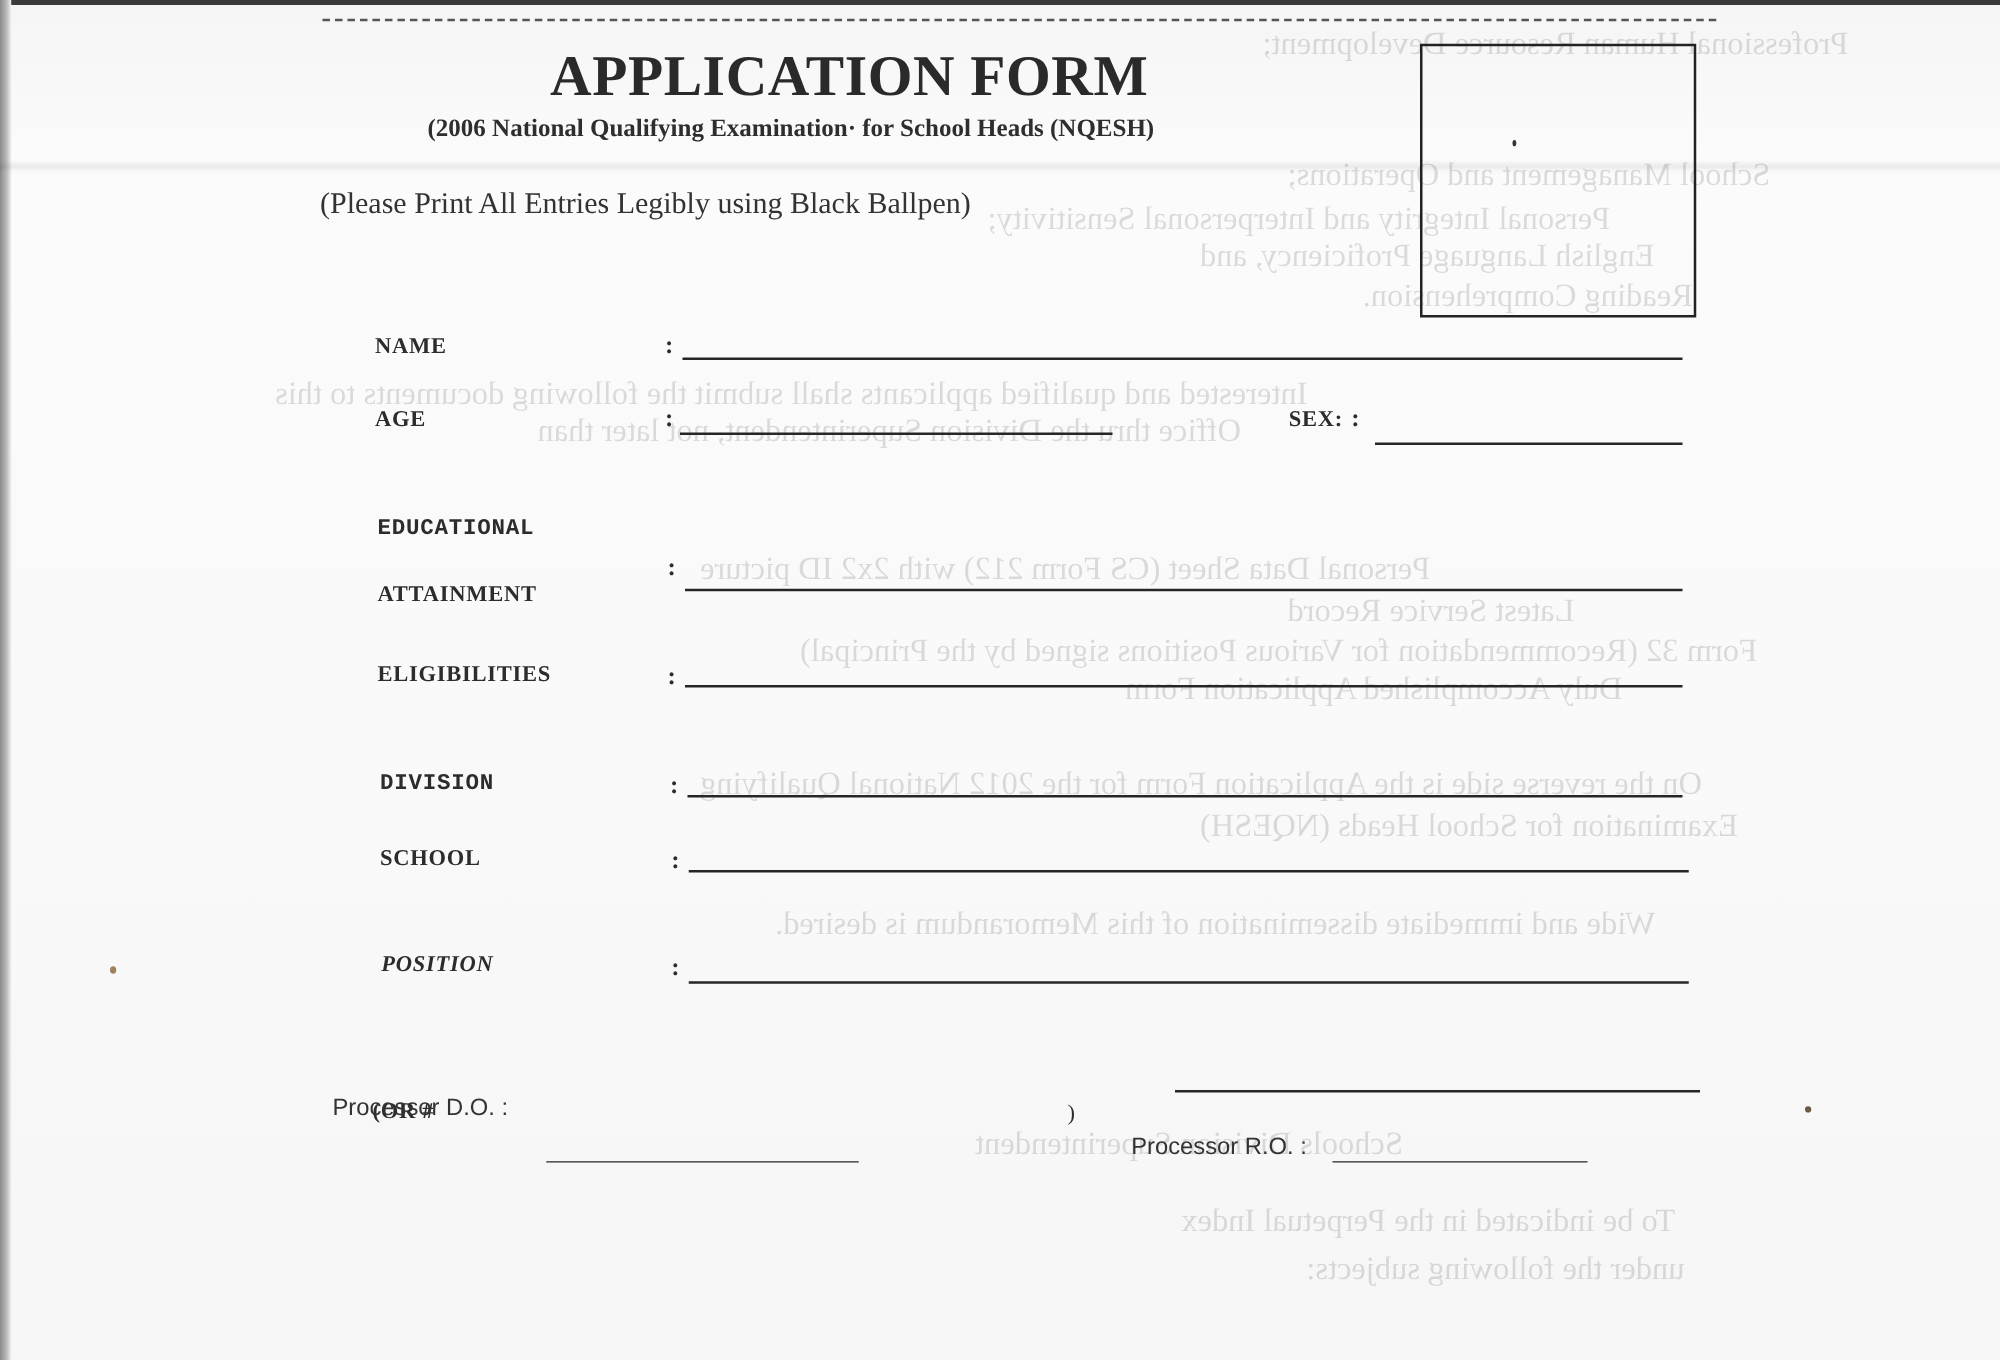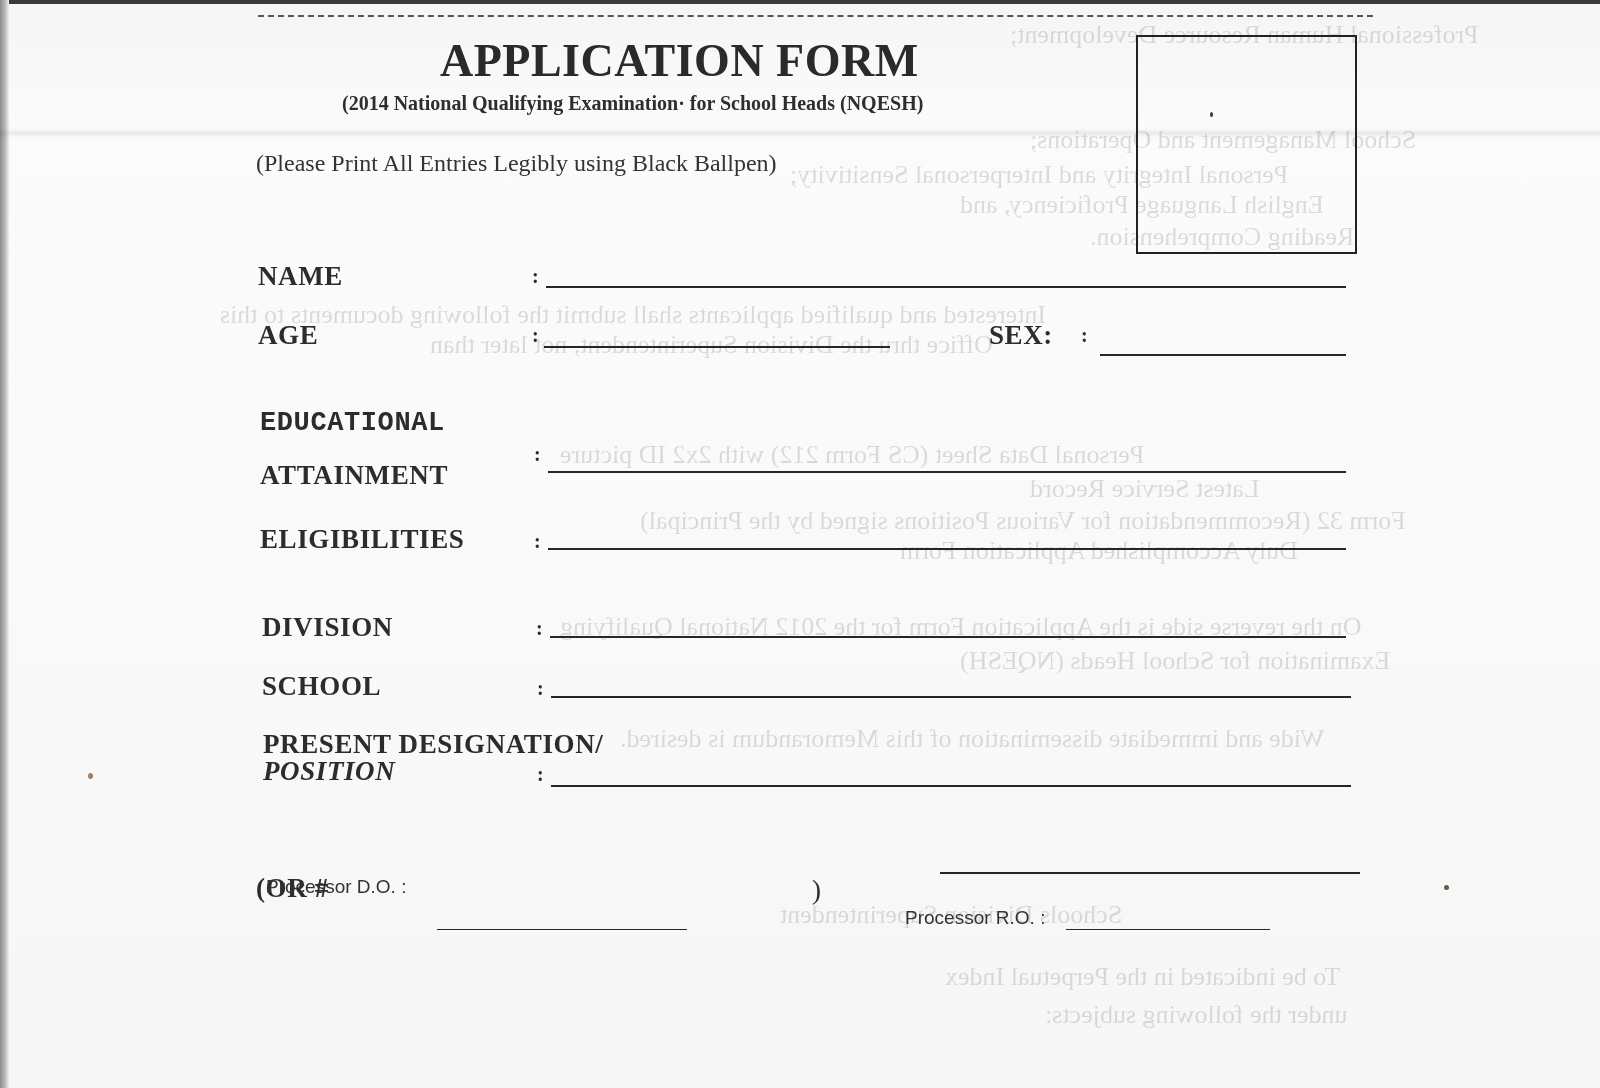--- a/index.html
+++ b/index.html
@@ -48,21 +48,21 @@
     .instruction {
       position: absolute; left: 256px; top: 150px;
       font-family: "Liberation Serif", serif; font-size: 24px; color: #333;
     }
     .photo-box {
       position: absolute; left: 1136px; top: 35px; width: 217px; height: 215px;
       border: 2px solid #222;
     }
     .label {
       position: absolute; font-family: "Liberation Serif", serif; font-weight: bold;
-      font-size: 27px; color: #2c2c2c; letter-spacing: 0.6px; line-height: 27px;
+      font-size: 18px; color: #2c2c2c; letter-spacing: 0.6px; line-height: 27px; margin-left: 42px;
     }
     .colon {
       position: absolute; font-family: "Liberation Serif", serif; font-weight: bold;
       font-size: 20px; color: #2c2c2c;
     }
     .line {
       position: absolute; height: 0; border-top: 2px solid #262626;
     }
     .small-label {
       position: absolute; font-family: "Liberation Sans", sans-serif; font-size: 19px; color: #333;
@@ -90,21 +90,21 @@
   <div class="bleed" style="left:640px; top:506px;">Form 32 (Recommendation for Various Positions signed by the Principal)</div>
   <div class="bleed" style="left:900px; top:536px;">Duly Accomplished Application Form</div>
   <div class="bleed" style="left:560px; top:612px;">On the reverse side is the Application Form for the 2012 National Qualifying</div>
   <div class="bleed" style="left:960px; top:646px;">Examination for School Heads (NQESH)</div>
   <div class="bleed" style="left:620px; top:724px;">Wide and immediate dissemination of this Memorandum is desired.</div>
   <div class="bleed" style="left:780px; top:900px;">Schools Division Superintendent</div>
   <div class="bleed" style="left:945px; top:962px;">To be indicated in the Perpetual Index</div>
   <div class="bleed" style="left:1045px; top:1000px;">under the following subjects:</div>
 
   <div class="title">APPLICATION FORM</div>
-  <div class="subtitle">(2014 National Qualifying  Examination· for School Heads (NQESH)</div>
+  <div class="subtitle">(2006 National Qualifying  Examination· for School Heads (NQESH)</div>
   <div class="instruction">(Please Print All Entries Legibly using Black Ballpen)</div>
   <div class="photo-box"></div>
 
   <div class="label" style="left:258px; top:263px;">NAME</div>
   <div class="colon" style="left:532px; top:265px;">:</div>
   <div class="line" style="left:546px; top:286px; width:800px;"></div>
 
   <div class="label" style="left:258px; top:322px;">AGE</div>
   <div class="colon" style="left:532px; top:324px;">:</div>
   <div class="line" style="left:544px; top:346px; width:346px;"></div>
@@ -115,29 +115,28 @@
 
   <div class="label" style="left:260px; top:410px;font-family:Liberation Mono, monospace;">EDUCATIONAL</div>
   <div class="label" style="left:260px; top:462px;">ATTAINMENT</div>
   <div class="colon" style="left:534px; top:443px;">:</div>
   <div class="line" style="left:548px; top:471px; width:798px;"></div>
 
   <div class="label" style="left:260px; top:526px;">ELIGIBILITIES</div>
   <div class="colon" style="left:534px; top:530px;">:</div>
   <div class="line" style="left:548px; top:548px; width:798px;"></div>
 
-  <div class="label" style="left:262px; top:614px;">DIVISION</div>
+  <div class="label" style="left:262px; top:614px;font-family:Liberation Mono, monospace;">DIVISION</div>
   <div class="colon" style="left:536px; top:617px;">:</div>
   <div class="line" style="left:550px; top:636px; width:796px;"></div>
 
   <div class="label" style="left:262px; top:673px;">SCHOOL</div>
   <div class="colon" style="left:537px; top:677px;">:</div>
   <div class="line" style="left:551px; top:696px; width:800px;"></div>
 
-  <div class="label" style="left:263px; top:731px;">PRESENT DESIGNATION/</div>
   <div class="label" style="left:263px; top:758px;font-style:italic;">POSITION</div>
   <div class="colon" style="left:537px; top:763px;">:</div>
   <div class="line" style="left:551px; top:785px; width:800px;"></div>
 
   <div class="line" style="left:940px; top:872px; width:420px;"></div>
   <div class="label" style="left:256px; top:875px;">(OR #</div>
   <div class="label" style="left:812px; top:877px; font-weight:normal;">)</div>
 
   <div class="small-label" style="left:266px; top:876px;">Processor D.O. :</div>
   <div class="line" style="left:437px; top:929px; width:250px; border-top-width:1.5px;"></div>

